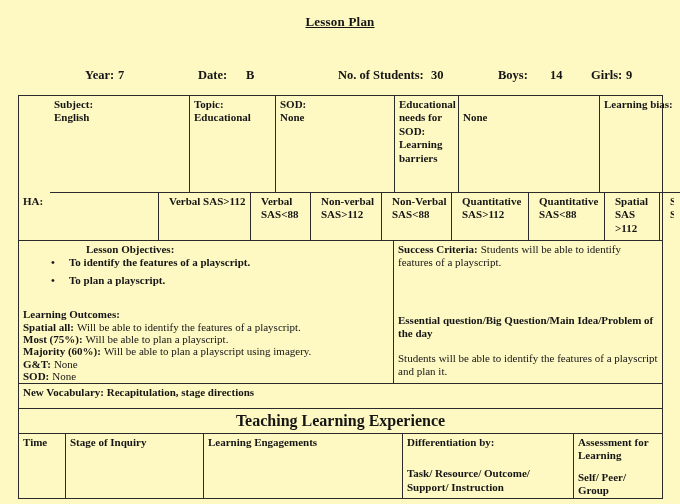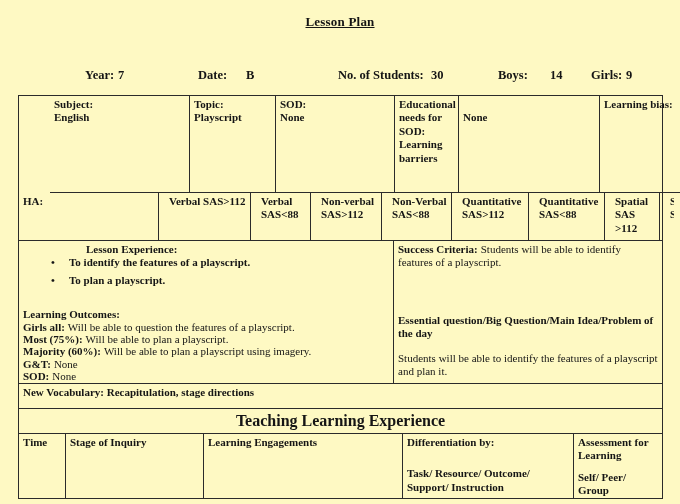--- a/index.html
+++ b/index.html
@@ -78,21 +78,21 @@
 
   <div class="tbl">
 
     <div class="trow r1">
       <div class="cell two-line b" style="width:140px">
         <span>Subject:</span>
         <span>English</span>
       </div>
       <div class="cell two-line b" style="width:86px">
         <span>Topic:</span>
-        <span>Playscript</span>
+        <span>Educational</span>
       </div>
       <div class="cell two-line b" style="width:119px">
         <span>SOD:</span>
         <span>None</span>
       </div>
       <div class="cell b" style="width:64px">Educational needs for SOD: Learning barriers</div>
       <div class="cell b" style="width:141px">
         <div class="none-shift">None</div>
       </div>
       <div class="cell end b">Learning bias:</div>
@@ -105,33 +105,33 @@
       <div class="cell b" style="width:65px">Non-verbal SAS&gt;112</div>
       <div class="cell b" style="width:64px">Non-Verbal SAS&lt;88</div>
       <div class="cell b" style="width:71px">Quantitative SAS&gt;112</div>
       <div class="cell b" style="width:70px">Quantitative SAS&lt;88</div>
       <div class="cell b" style="width:49px">Spatial SAS &gt;112</div>
       <div class="cell end b">Spatial SAS&lt;88</div>
     </div>
 
     <div class="trow r3">
       <div class="cell" style="width:375px">
-        <div class="obj-head">Lesson Experience:</div>
+        <div class="obj-head">Lesson Objectives:</div>
         <div class="bullet-row">
           <span class="bullet-dot">•</span>
           <span>To identify the features of a playscript.</span>
         </div>
         <div class="bullet-row">
           <span class="bullet-dot">•</span>
           <span>To plan a playscript.</span>
         </div>
         <div class="outcomes">
           <div class="b">Learning Outcomes:</div>
           <div>
-            <span class="lbl">Girls all:</span><span>Will be able to question the features of a playscript.</span>
+            <span class="lbl">Spatial all:</span><span>Will be able to identify the features of a playscript.</span>
           </div>
           <div>
             <span class="lbl">Most (75%):</span><span>Will be able to plan a playscript.</span>
           </div>
           <div>
             <span class="lbl">Majority (60%):</span><span>Will be able to plan a playscript using imagery.</span>
           </div>
           <div>
             <span class="lbl">G&amp;T:</span><span>None</span>
           </div>

